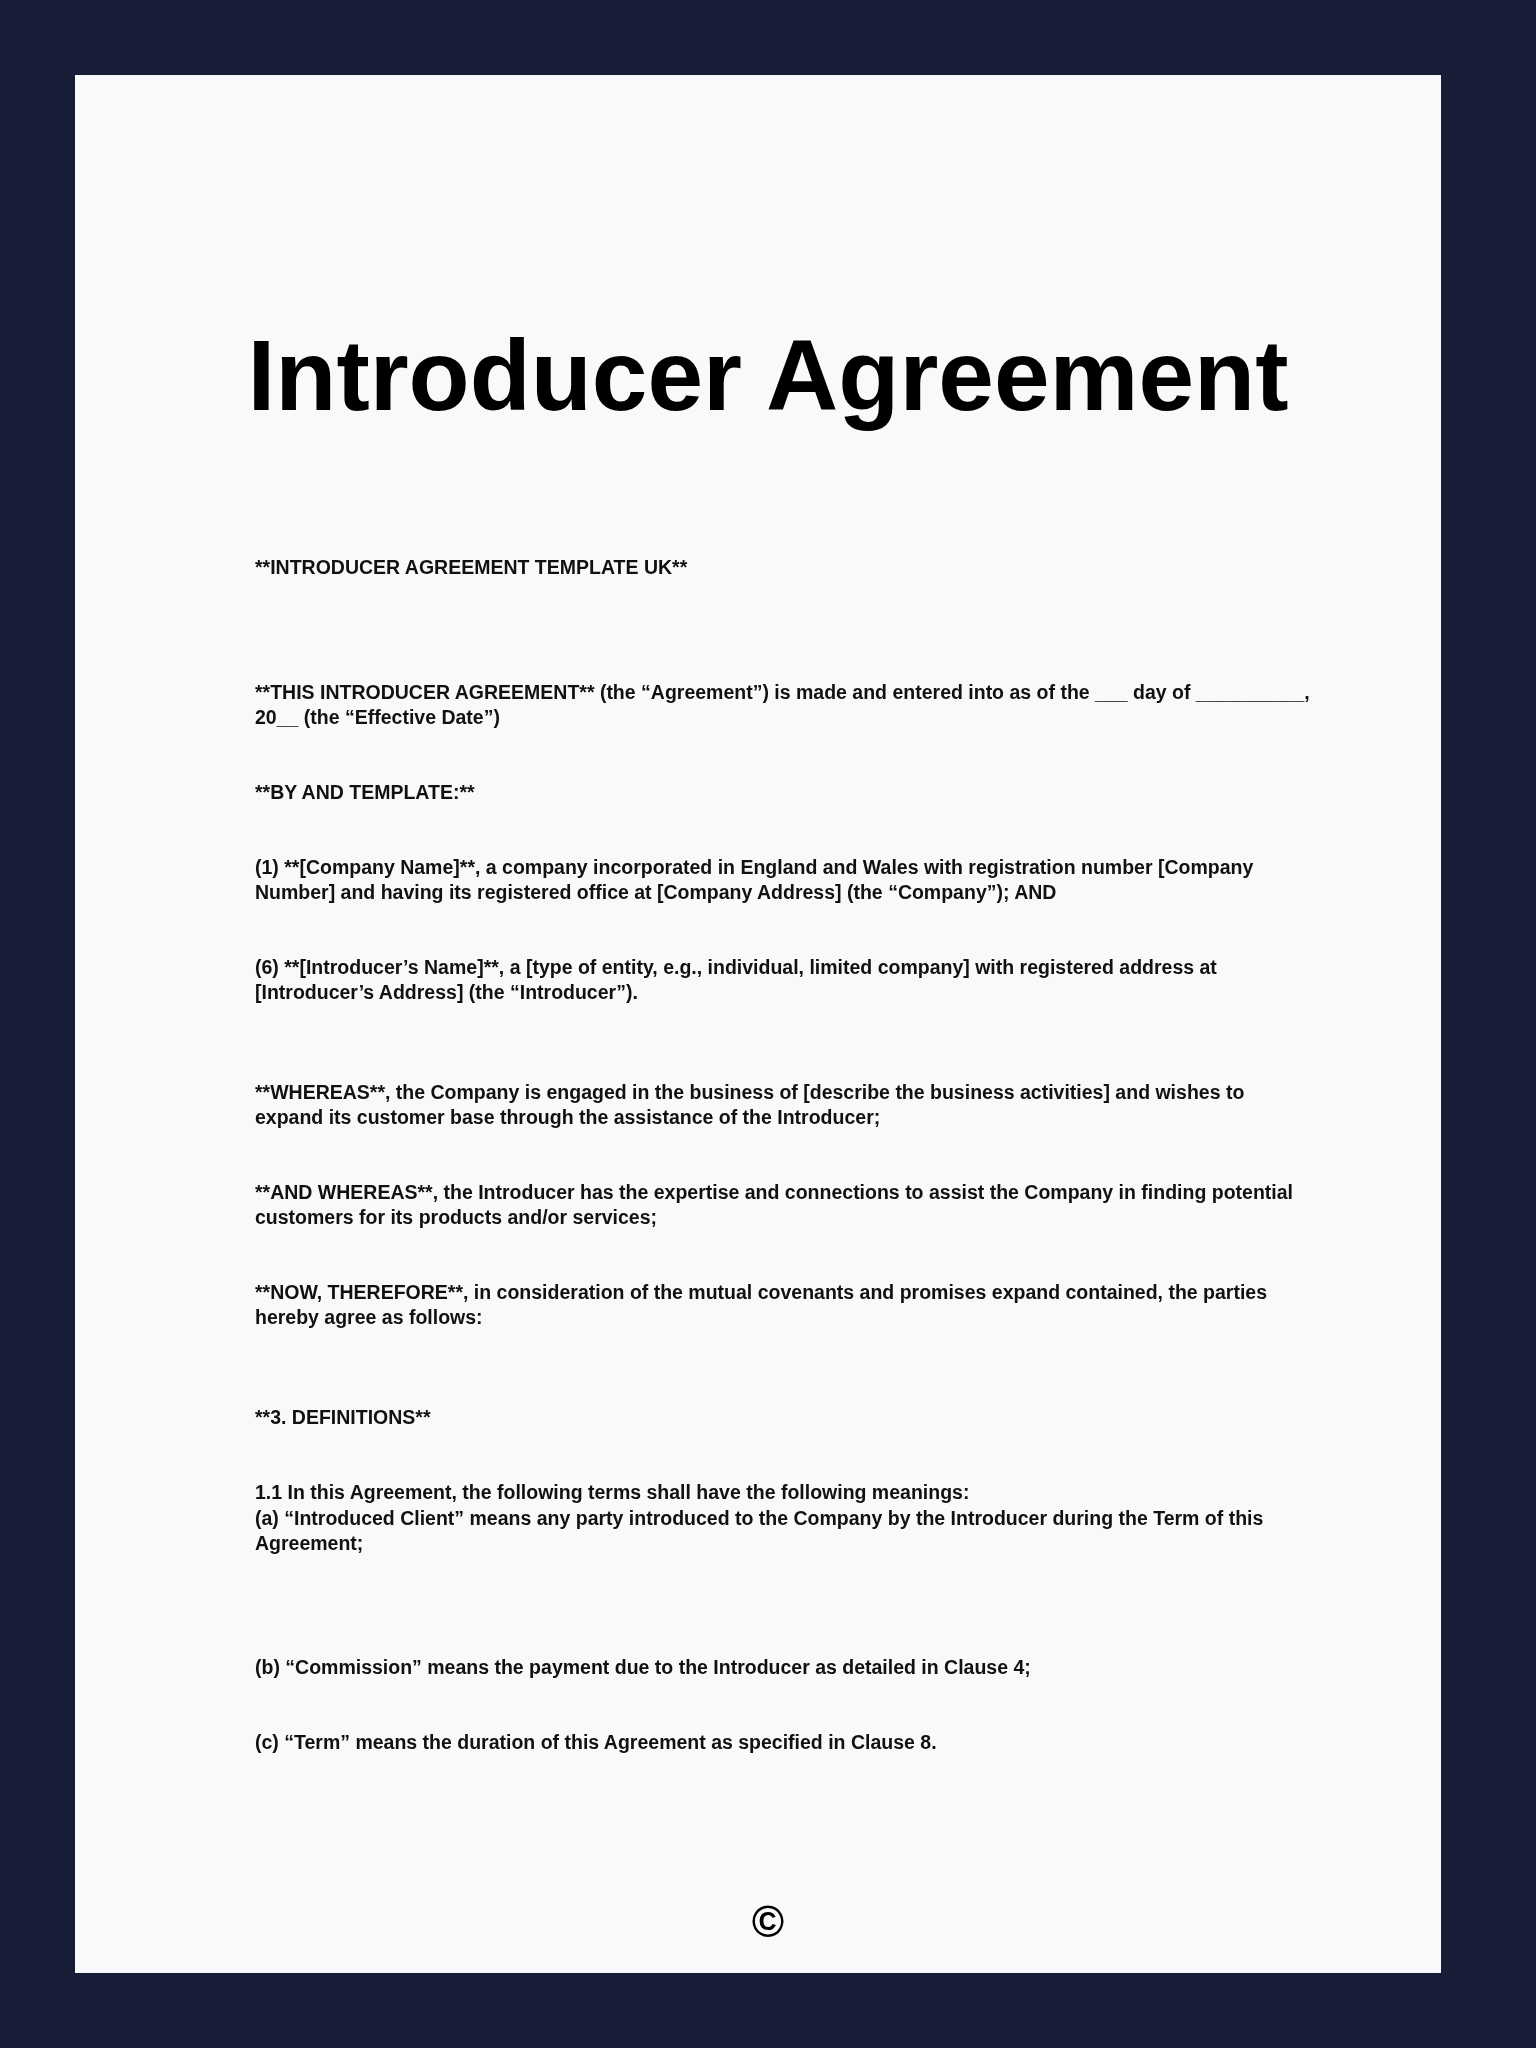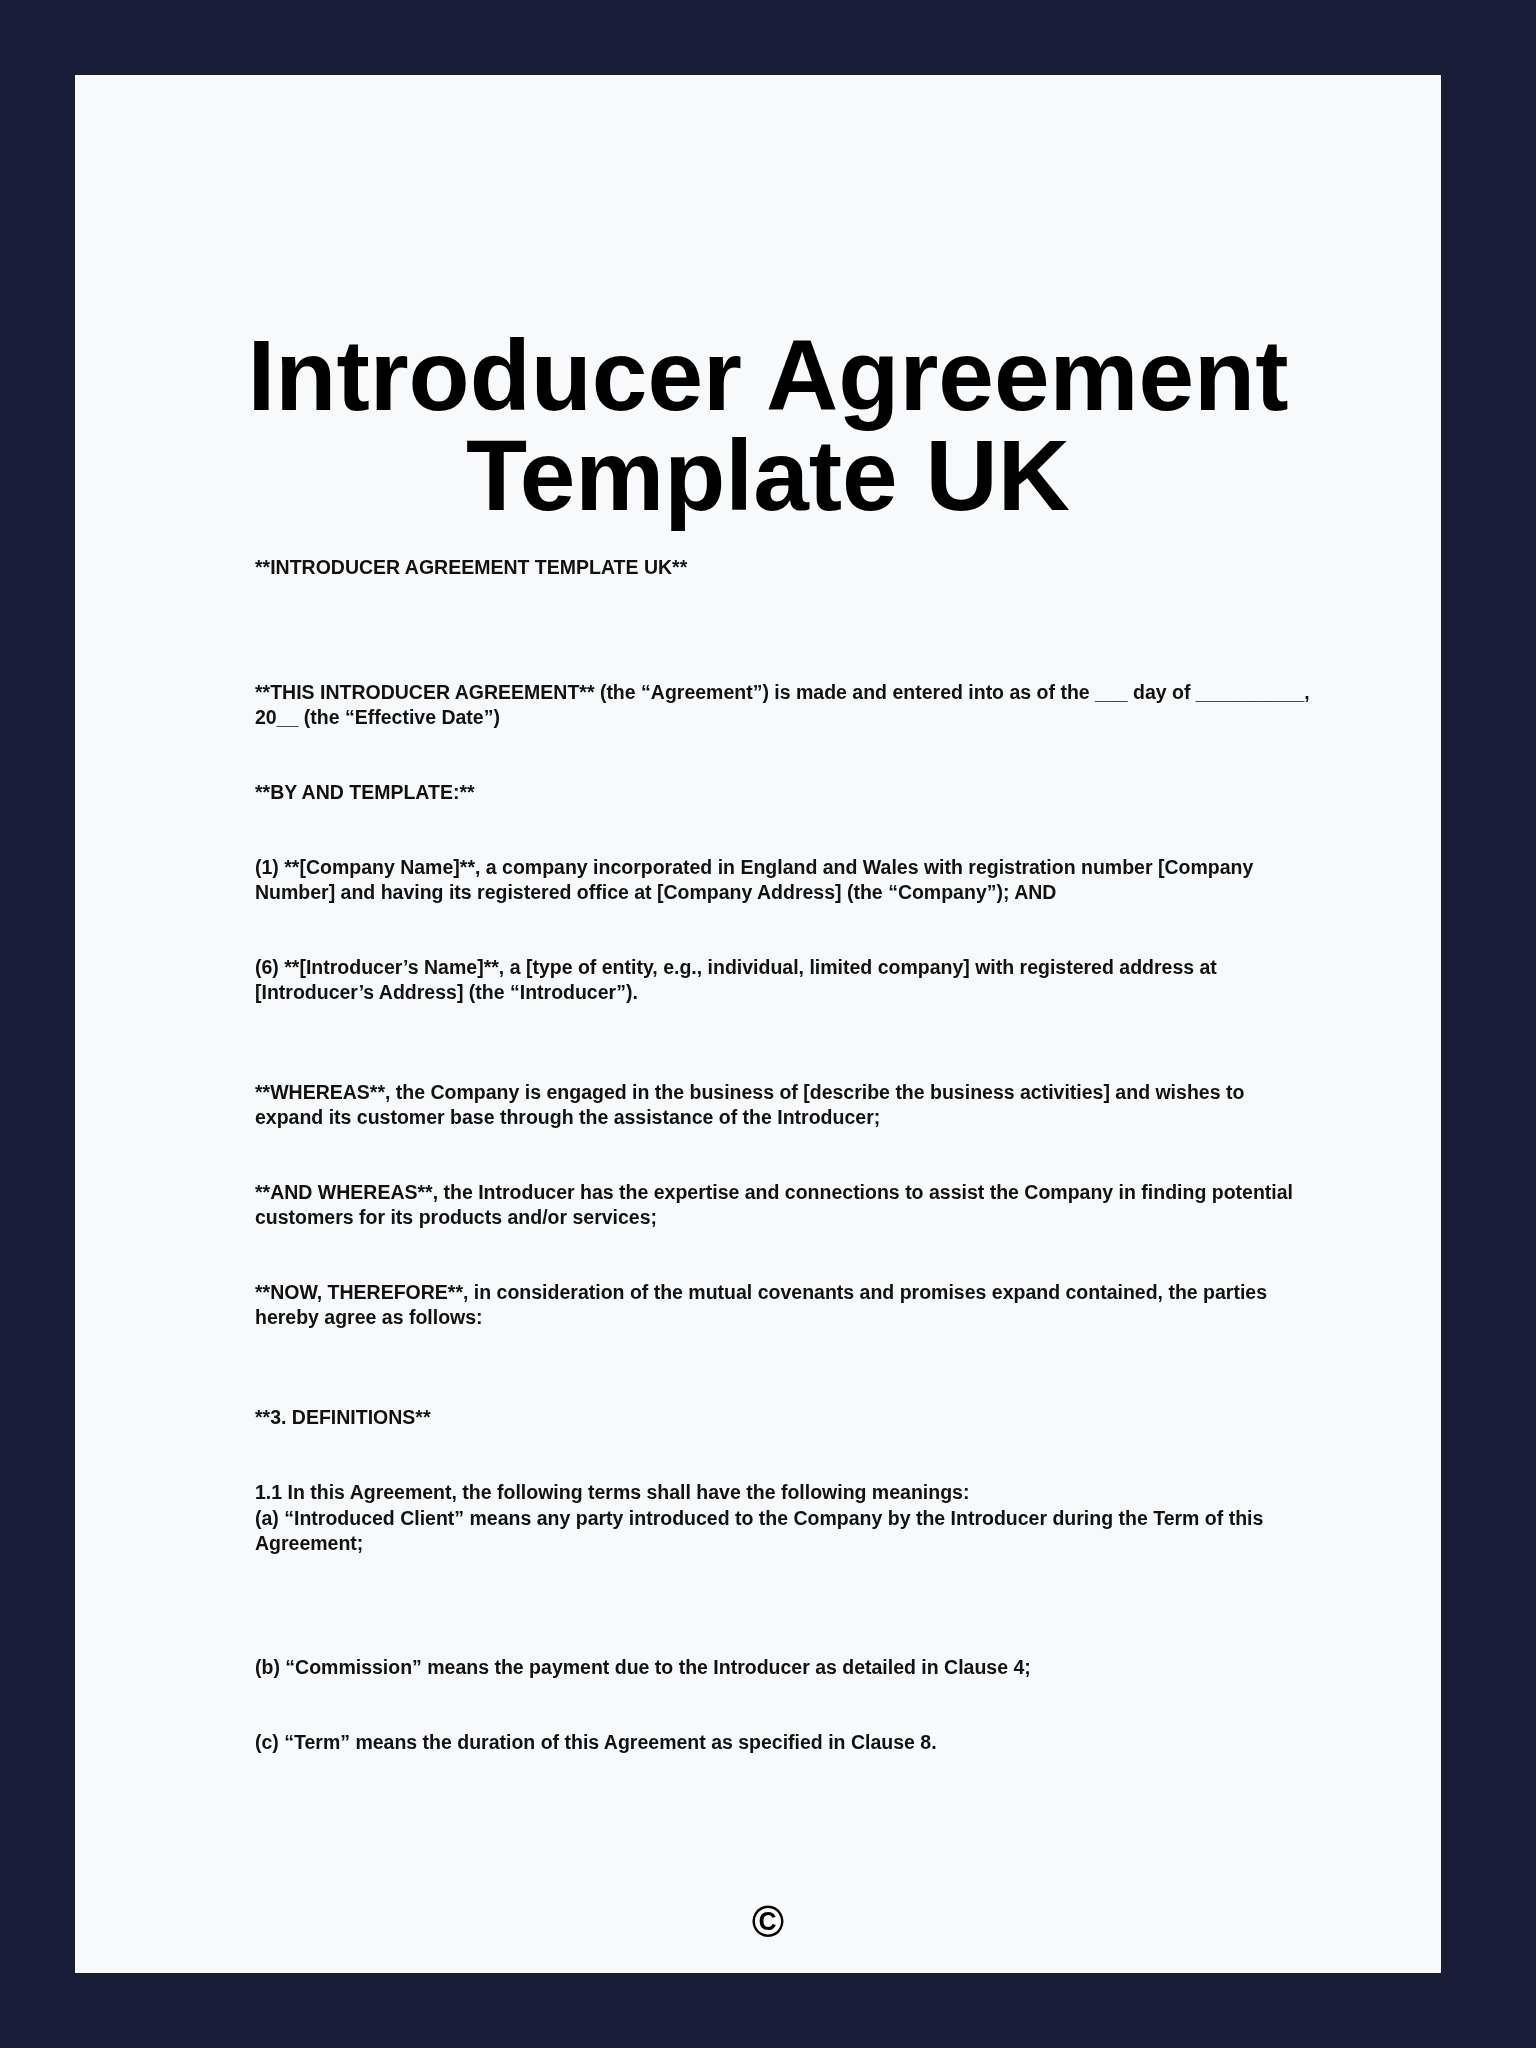--- a/index.html
+++ b/index.html
@@ -63,21 +63,20 @@
     color: #000;
     font-weight: bold;
   }
 </style>
 </head>
 <body>
 
 <div class="page">
   <h1 class="title">
     <span>Introducer Agreement</span>
-    <span>Template UK</span>
   </h1>
 
   <div class="body">
     <p class="para" style="top:475px">**INTRODUCER AGREEMENT TEMPLATE UK**</p>
     <p class="para" style="top:600px">**THIS INTRODUCER AGREEMENT** (the “Agreement”) is made and entered into as of the ___ day of __________, 20__ (the “Effective Date”)</p>
     <p class="para" style="top:700px">**BY AND TEMPLATE:**</p>
     <p class="para" style="top:775px">(1) **[Company Name]**, a company incorporated in England and Wales with registration number [Company Number] and having its registered office at [Company Address] (the “Company”); AND</p>
     <p class="para" style="top:875px">(6) **[Introducer’s Name]**, a [type of entity, e.g., individual, limited company] with registered address at [Introducer’s Address] (the “Introducer”).</p>
     <p class="para" style="top:1000px">**WHEREAS**, the Company is engaged in the business of [describe the business activities] and wishes to expand its customer base through the assistance of the Introducer;</p>
     <p class="para" style="top:1100px">**AND WHEREAS**, the Introducer has the expertise and connections to assist the Company in finding potential customers for its products and/or services;</p>

